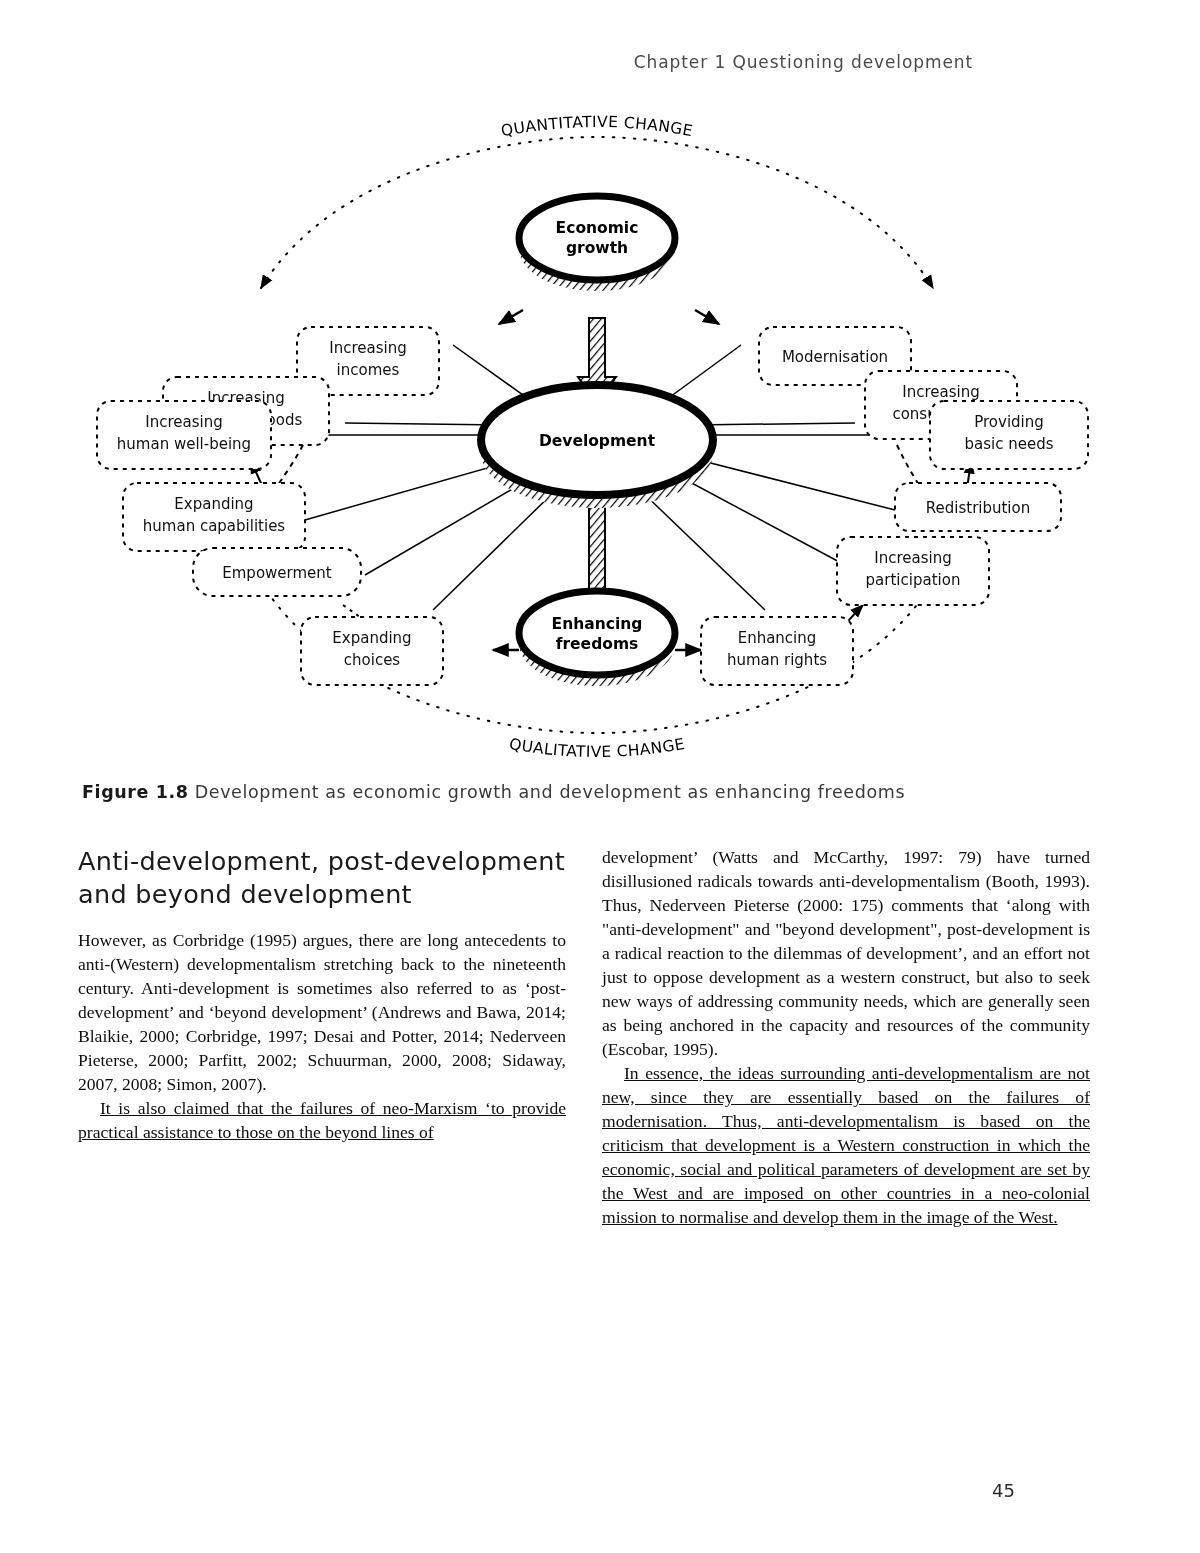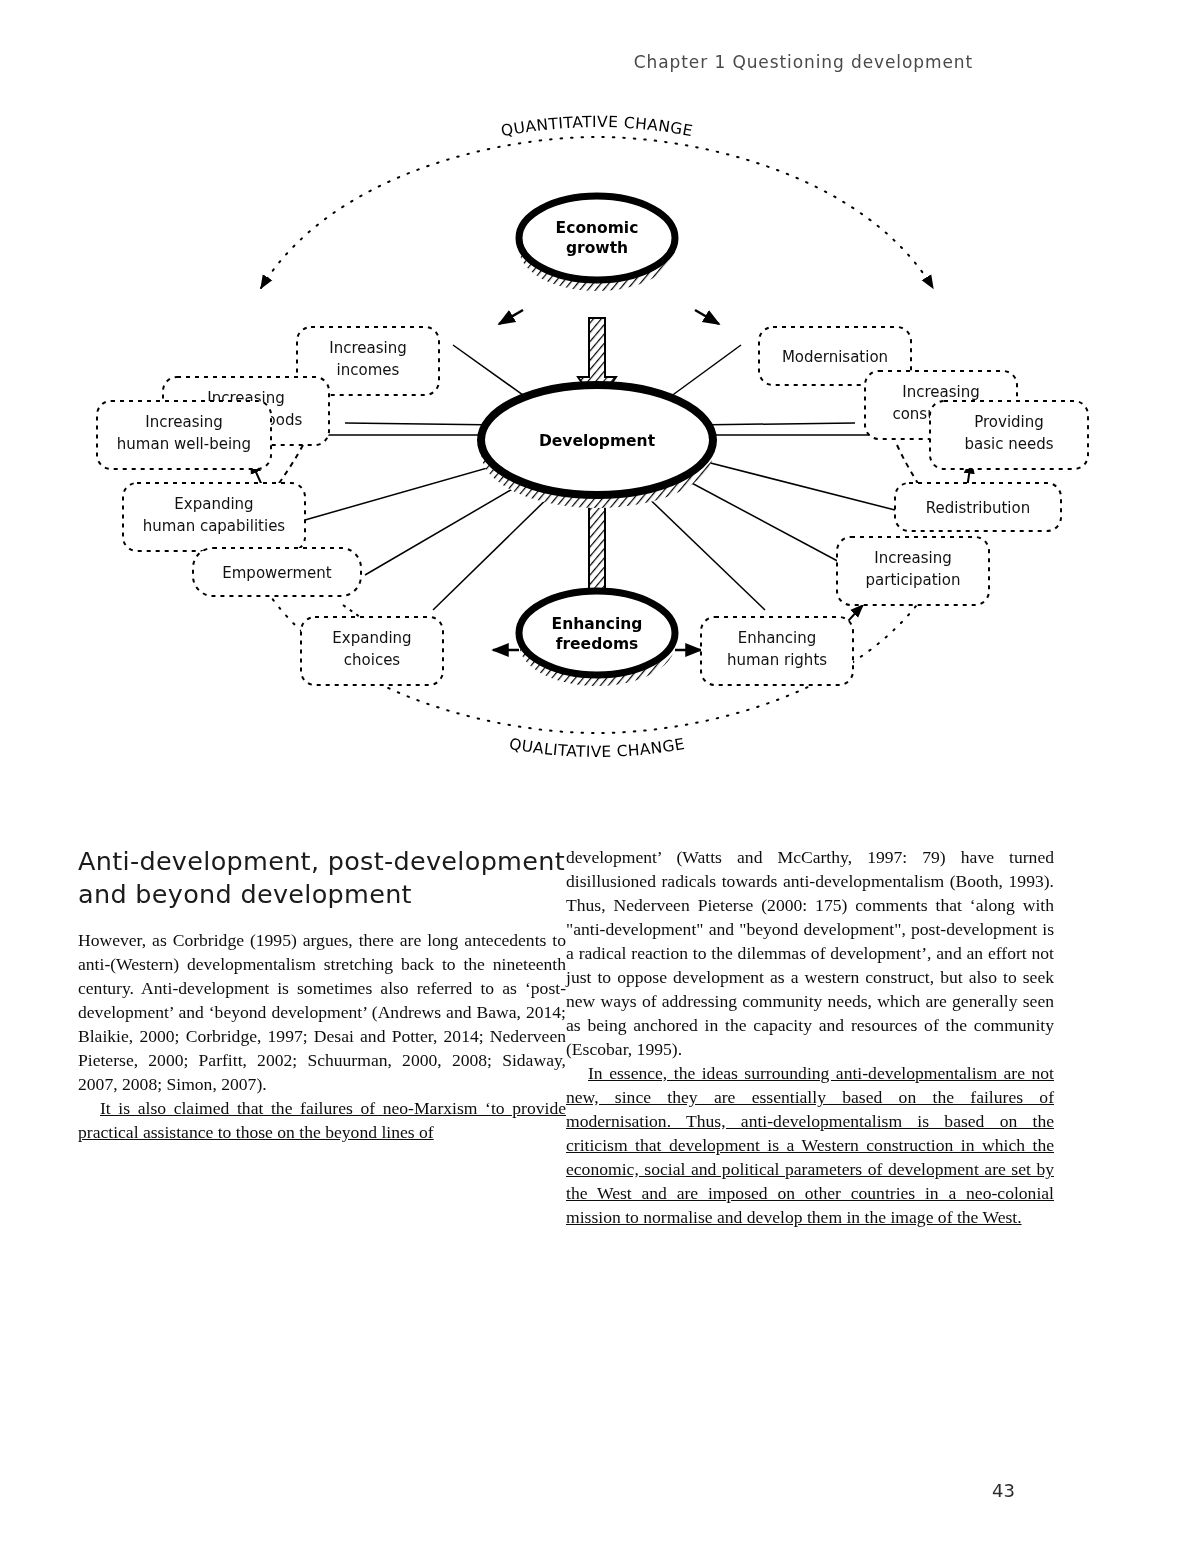--- a/index.html
+++ b/index.html
@@ -54,20 +54,21 @@
     color: #1a1a1a;
   }
 
   
   .columns {
     position: absolute;
     left: 78px;
     top: 845px;
     width: 1012px;
     display: flex;
+    gap: 36px;
   }
   .col {
     width: 488px;
   }
   .section-title {
     font-family: "DejaVu Sans", sans-serif;
     font-size: 25.5px;
     line-height: 1.28;
     font-weight: 400;
     letter-spacing: 0.3px;
@@ -277,27 +278,31 @@
 
         <g>
           <rect x="626" y="512" width="152" height="68" rx="14" fill="#ffffff" stroke="#000" stroke-width="2" stroke-dasharray="4,5"></rect>
           <text class="node-lbl" x="702" y="538" text-anchor="middle">Enhancing</text>
           <text class="node-lbl" x="702" y="560" text-anchor="middle">human rights</text>
         </g>
       </g>
     </svg>
   </div>
 
+  <div class="figure-caption">
+    <span class="fignum">Figure 1.8</span>
+    <span>Development as economic growth and development as enhancing freedoms</span>
+  </div>
 
   <div class="columns">
     <div class="col">
       <h2 class="section-title">Anti-development, post-development and beyond development</h2>
       <p class="body">However, as Corbridge (1995) argues, there are long antecedents to anti-(Western) developmentalism stretching back to the nineteenth century. Anti-development is sometimes also referred to as ‘post-development’ and ‘beyond development’ (Andrews and Bawa, 2014; Blaikie, 2000; Corbridge, 1997; Desai and Potter, 2014; Nederveen Pieterse, 2000; Parfitt, 2002; Schuurman, 2000, 2008; Sidaway, 2007, 2008; Simon, 2007).</p>
       <p class="body">It is also claimed that the failures of neo-Marxism ‘to provide practical assistance to those on the beyond lines of</p>
     </div>
     <div class="col">
       <p class="body">development’ (Watts and McCarthy, 1997: 79) have turned disillusioned radicals towards anti-developmentalism (Booth, 1993). Thus, Nederveen Pieterse (2000: 175) comments that ‘along with "anti-development" and "beyond development", post-development is a radical reaction to the dilemmas of development’, and an effort not just to oppose development as a western construct, but also to seek new ways of addressing community needs, which are generally seen as being anchored in the capacity and resources of the community (Escobar, 1995).</p>
       <p class="body">In essence, the ideas surrounding anti-developmentalism are not new, since they are essentially based on the failures of modernisation. Thus, anti-developmentalism is based on the criticism that development is a Western construction in which the economic, social and political parameters of development are set by the West and are imposed on other countries in a neo-colonial mission to normalise and develop them in the image of the West.</p>
     </div>
   </div>
 
-  <div class="folio">43</div>
+  <div class="folio">45</div>
 </div>
 
 </body></html>

